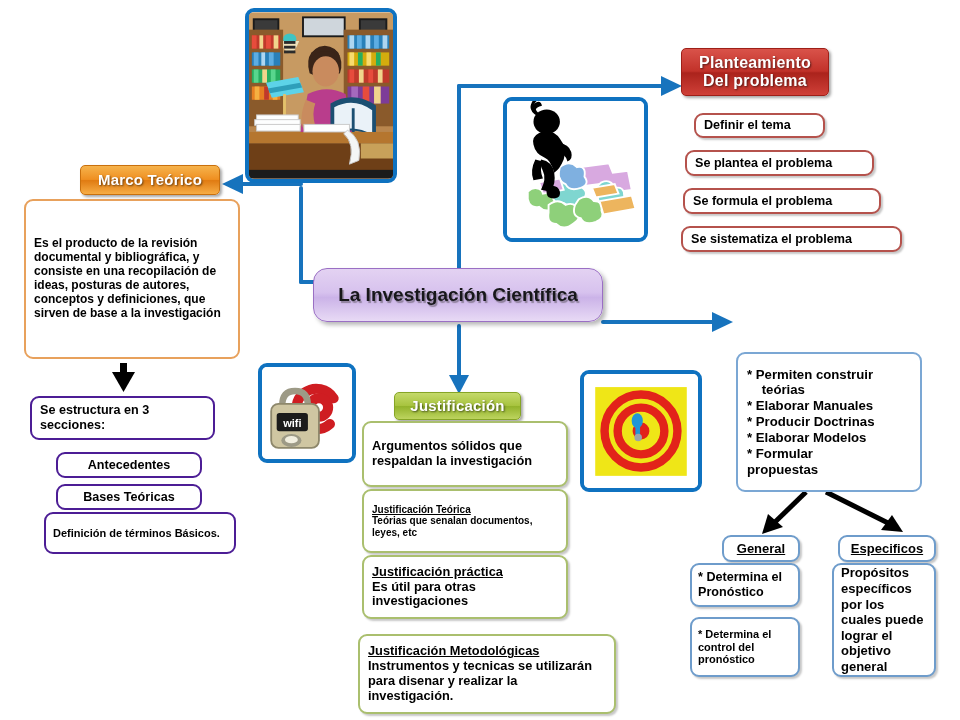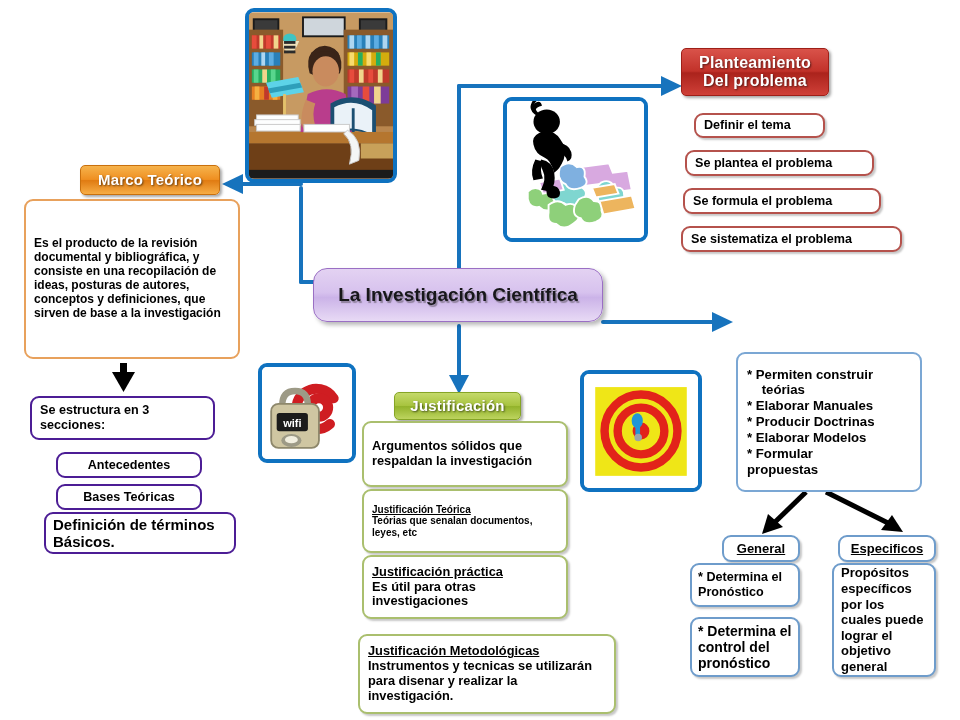--- a/index.html
+++ b/index.html
@@ -286,21 +286,21 @@
   </div>
 
   <div class="abs tbox b-orange-thin ctr" style="left:56px;top:452px;width:146px;height:26px;padding:2px 6px;font-size:12.6px;">
     <span>Antecedentes</span>
   </div>
 
   <div class="abs tbox b-orange-thin ctr" style="left:56px;top:484px;width:146px;height:26px;padding:2px 6px;font-size:12.6px;">
     <span>Bases Teóricas</span>
   </div>
 
-  <div class="abs tbox b-orange-thin" style="left:44px;top:512px;width:192px;height:42px;padding:3px 7px;font-size:15px;">
+  <div class="abs tbox b-orange-thin" style="left:44px;top:512px;width:192px;height:42px;padding:3px 7px;font-size:11px;">
     <span>Definición de términos Básicos.</span>
   </div>
 
   <div class="abs pill pill-red" style="left:681px;top:48px;width:148px;height:48px;flex-direction:column;">
     <span>Planteamiento</span>
     <span>Del problema</span>
   </div>
 
   <div class="abs tbox b-red sh" style="left:694px;top:113px;width:131px;height:25px;padding:2px 8px;font-size:12.6px;">
     <span>Definir el tema</span>
@@ -353,21 +353,21 @@
   </div>
 
   <div class="abs tbox b-blue2 sh ctr" style="left:722px;top:535px;width:78px;height:27px;padding:2px 4px;font-size:13px;">
     <span class="ul">General</span>
   </div>
 
   <div class="abs tbox b-blue2 sh" style="left:690px;top:563px;width:110px;height:44px;padding:3px 6px;font-size:12.6px;">
     <span>* Determina el Pronóstico</span>
   </div>
 
-  <div class="abs tbox b-blue2 sh" style="left:690px;top:617px;width:110px;height:60px;padding:3px 6px;font-size:14px;">
+  <div class="abs tbox b-blue2 sh" style="left:690px;top:617px;width:110px;height:60px;padding:3px 6px;font-size:11px;">
     <span>* Determina el control del pronóstico</span>
   </div>
 
   <div class="abs tbox b-blue2 sh ctr" style="left:838px;top:535px;width:98px;height:27px;padding:2px 4px;font-size:13px;">
     <span class="ul">Especificos</span>
   </div>
 
   <div class="abs tbox b-blue2 sh" style="left:832px;top:563px;width:104px;height:114px;padding:4px 7px;font-size:13px;line-height:1.2;">
     <span>Propósitos específicos por los cuales puede lograr el objetivo general</span>
   </div>

